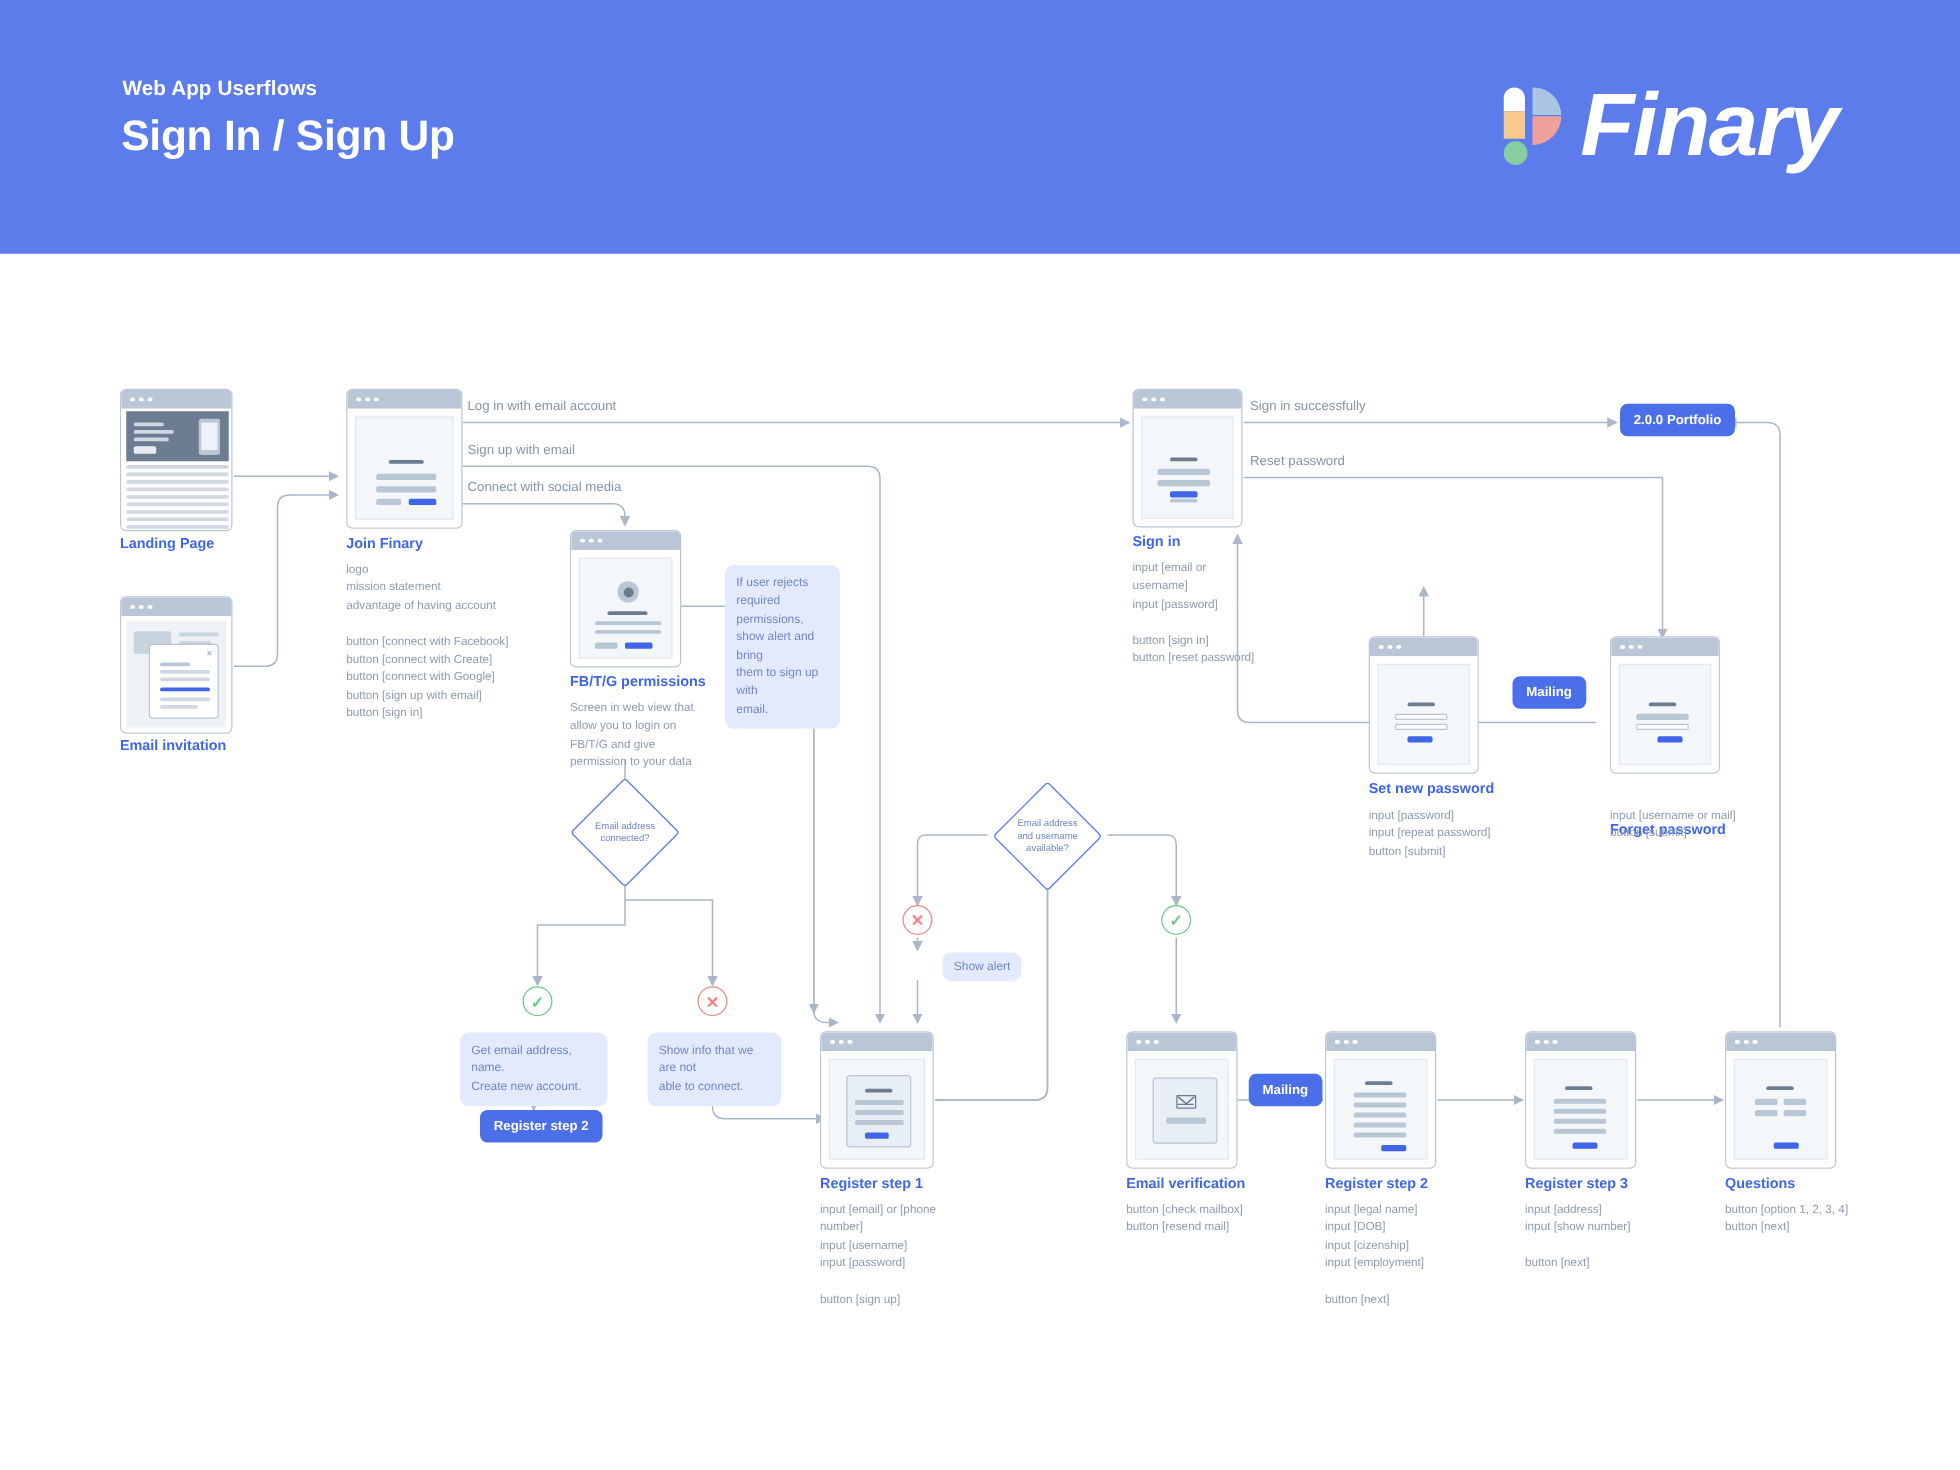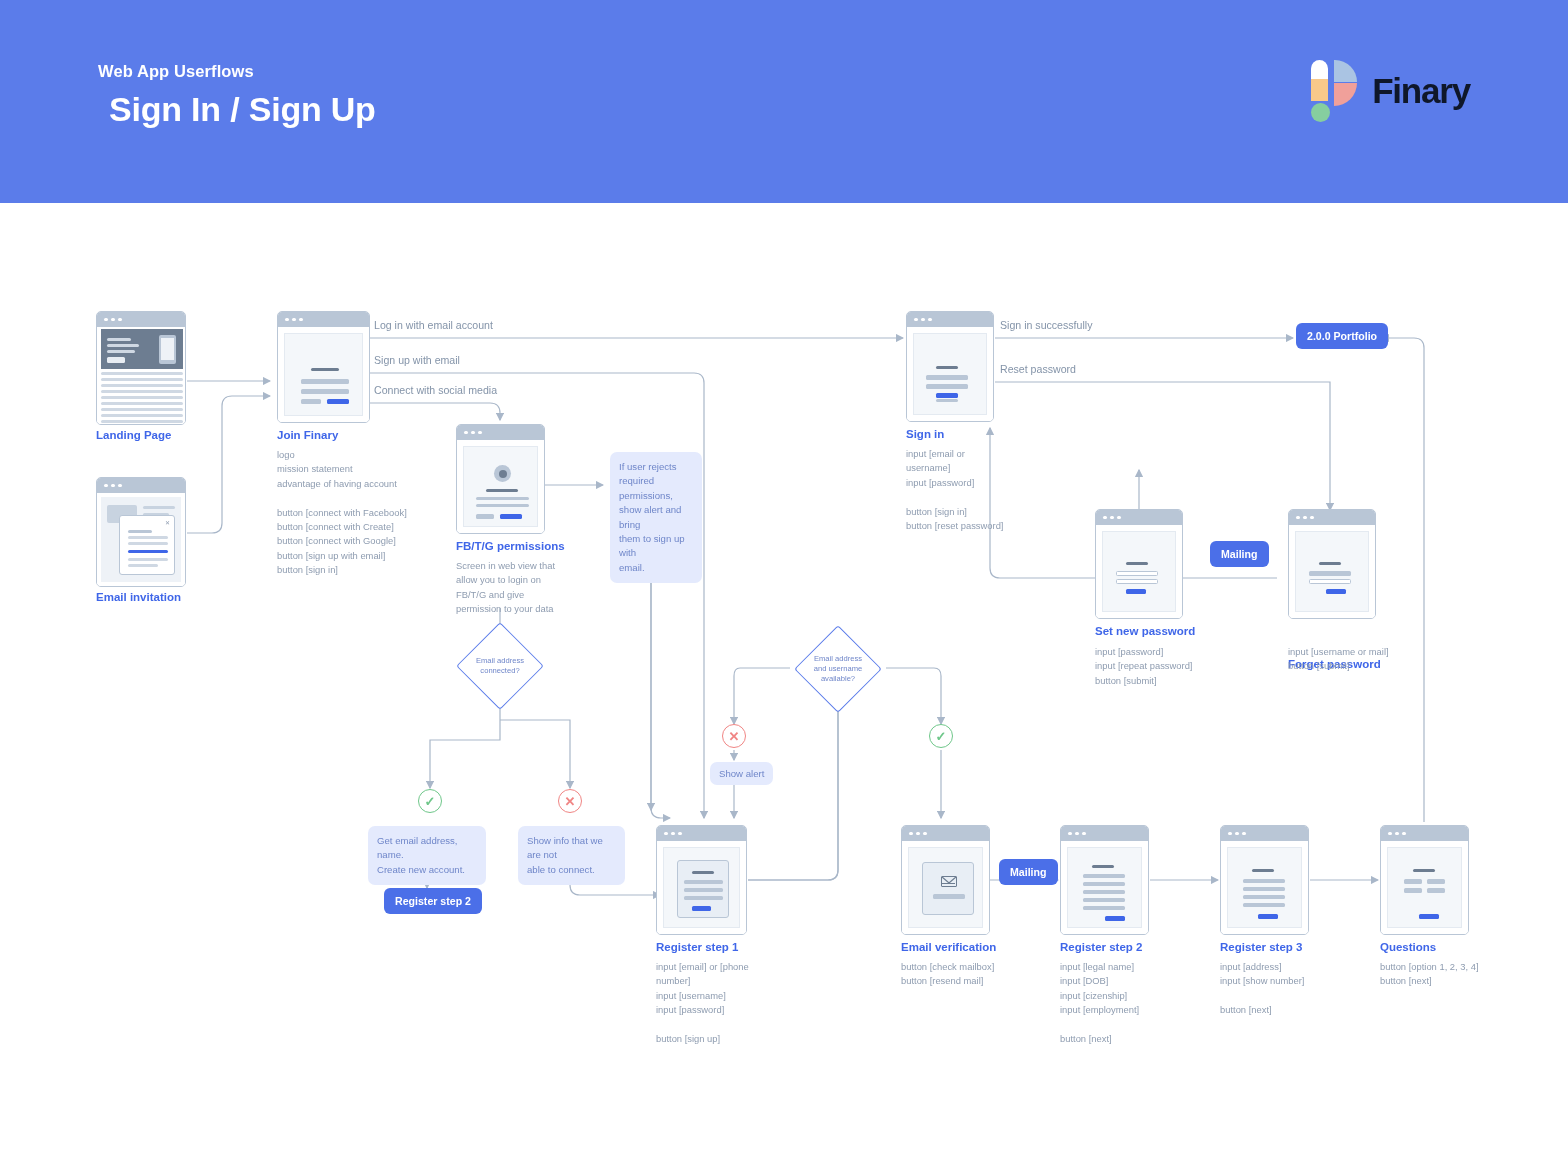--- a/index.html
+++ b/index.html
@@ -15,38 +15,38 @@
   .header {
     position: absolute; left: 0; top: 0;
     width: 1568px; height: 203px;
     background: #5b7cea;
   }
   .header-kicker {
     position: absolute; left: 98px; top: 62px;
     font-size: 16.5px; font-weight: 600; color: #ffffff; letter-spacing: .1px;
   }
   .header-title {
-    position: absolute; left: 109px; top: 90px;
+    position: absolute; left: 97px; top: 90px;
     font-size: 34px; font-weight: 700; color: #ffffff; letter-spacing: -.2px;
   }
   .brand {
     position: absolute; right: 98px; top: 60px;
     display: flex; align-items: center; gap: 14px;
   }
   .brand-mark { position: relative; width: 47px; height: 62px; }
   .bm { position: absolute; }
   .bm-a { left: 0; top: 0; width: 17px; height: 19px; background: #ffffff;
           border-top-left-radius: 17px; border-top-right-radius: 17px; }
   .bm-b { left: 0; top: 19px; width: 17px; height: 22px; background: #f8c98a; }
   .bm-c { left: 0; top: 43px; width: 19px; height: 19px; background: #86ce9f; border-radius: 50%; }
   .bm-d { left: 23px; top: 0; width: 23px; height: 22px; background: #aac4e3;
           border-top-left-radius: 0; border-top-right-radius: 23px; }
   .bm-e { left: 23px; top: 23px; width: 23px; height: 23px; background: #f0a09a;
           border-bottom-right-radius: 23px; }
-  .brand-name { font-size: 35px; font-weight: 700; color: #0f172a; letter-spacing: -1.2px; }
+  .brand-name { font-size: 71px; font-weight: 700; color: #ffffff; letter-spacing: -1.2px; font-style: italic; }
 
   
   .win {
     position: absolute;
     background: #ffffff;
     border: 1.5px solid #b9c6d6;
     border-radius: 5px;
     overflow: hidden;
   }
   .win-bar {
@@ -91,21 +91,21 @@
   .pill {
     position: absolute;
     background: #4b6fe8; color: #ffffff;
     font-size: 10.6px; font-weight: 700;
     border-radius: 6px; padding: 7px 11px; white-space: nowrap;
   }
   .pill-soft {
     position: absolute;
     background: #e4eafd; color: #6f86c9;
     font-size: 9.6px; font-weight: 400;
-    border-radius: 7px; padding: 6px 9px; white-space: nowrap;
+    border-radius: 7px; padding: 6px 9px; white-space: nowrap; margin-left: 44px;
   }
 
   
   .diamond {
     position: absolute;
     display: flex; align-items: center; justify-content: center;
     text-align: center;
   }
   .diamond .dshape {
     position: absolute; left: 50%; top: 50%;
@@ -314,21 +314,21 @@
         <div class="bar-blue" style="position:absolute;left:36px;top:67px;width:22px;height:5px;"></div>
       </div>
     </div>
   </div>
   <div class="cap" style="left:456px; top:540px;">FB/T/G permissions</div>
   <div class="spec" style="left:456px; top:559px; width:110px;">Screen in web view that
 allow you to login on
 FB/T/G and give
 permission to your data</div>
 
-  <div class="note" style="left:610px; top:452px; width:92px;">If user rejects
+  <div class="note" style="left:580px; top:452px; width:92px;">If user rejects
 required permissions,
 show alert and bring
 them to sign up with
 email.</div>
 
   <div class="diamond" style="left:456px; top:634px; width:88px; height:64px;">
     <div class="dshape"></div>
     <div class="dtext">Email address
 connected?</div>
   </div>

